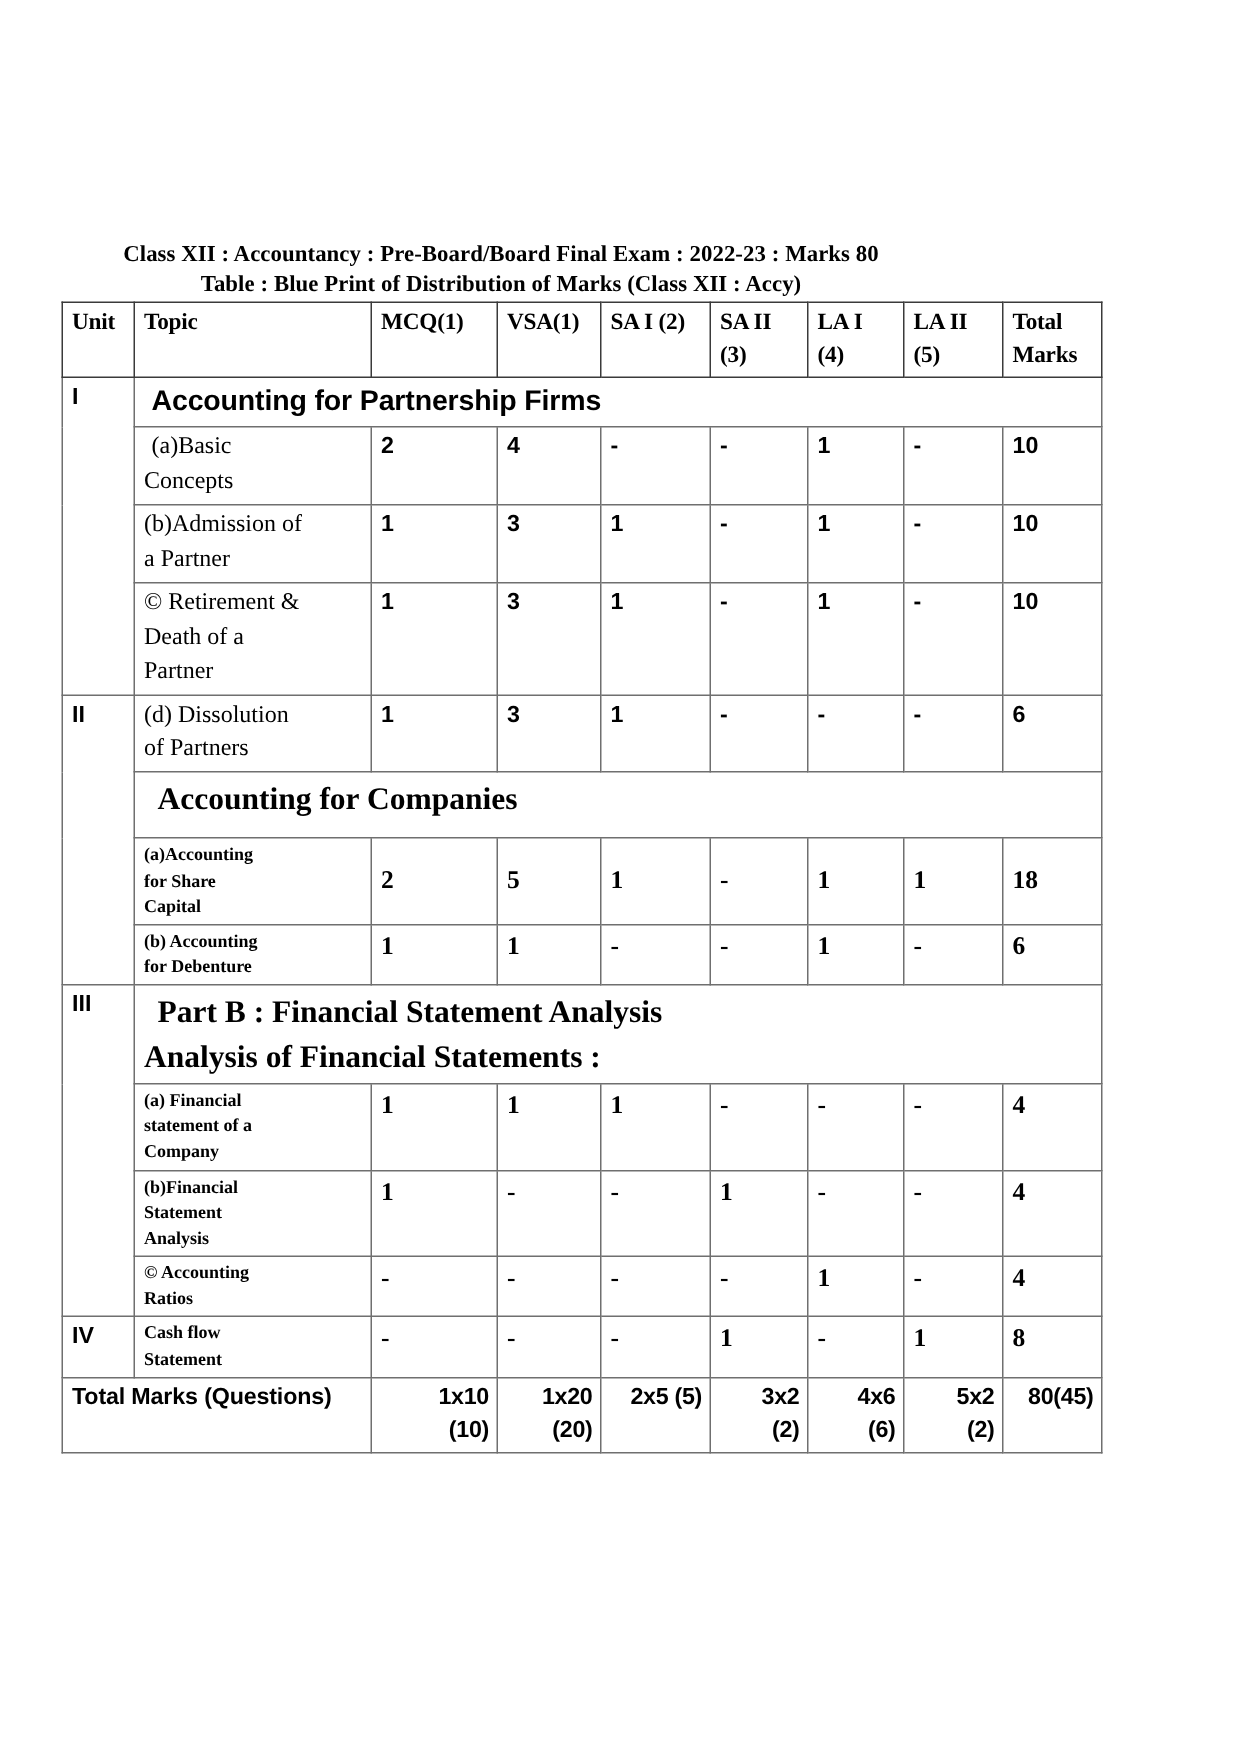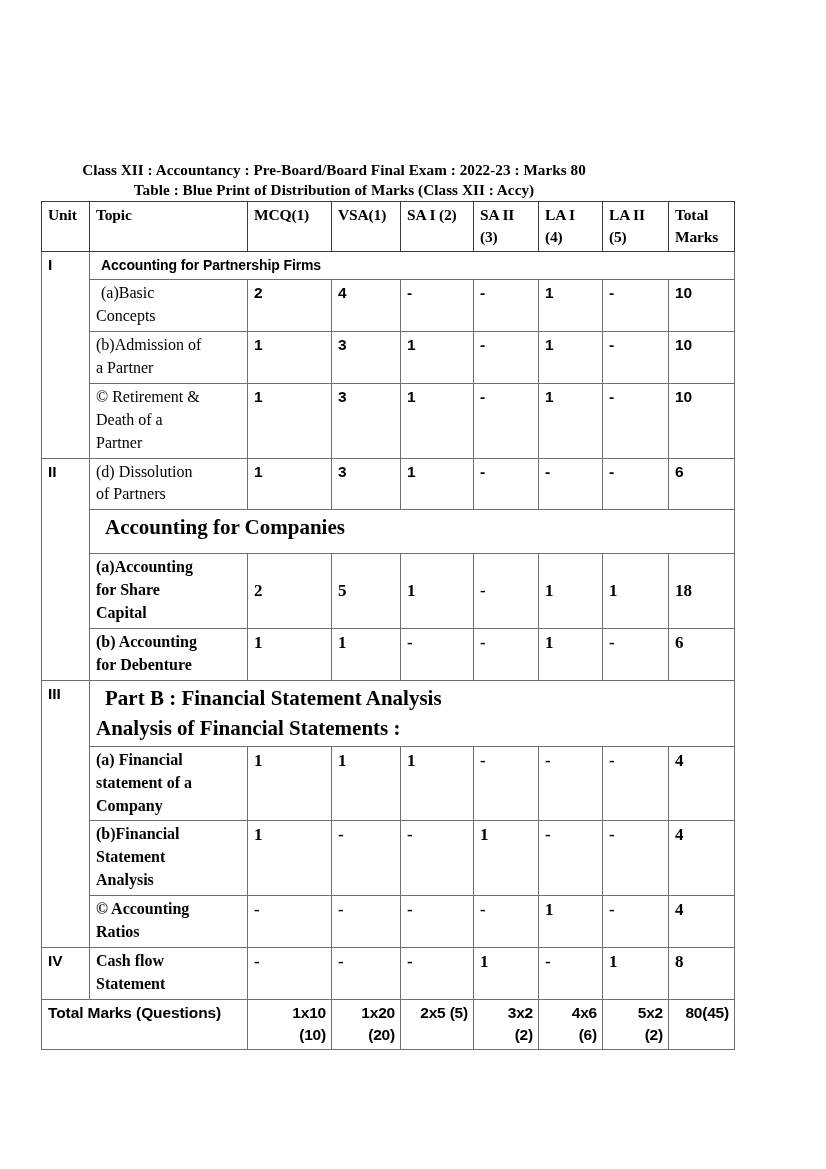--- a/index.html
+++ b/index.html
@@ -83,21 +83,21 @@
     letter-spacing: -0.1px;
   }
   .serif-n {
     font-family: "Liberation Serif", "DejaVu Serif", serif;
     font-weight: normal;
     font-size: 16px;
   }
   .serif-b {
     font-family: "Liberation Serif", "DejaVu Serif", serif;
     font-weight: bold;
-    font-size: 16px;
+    font-size: 12px;
   }
 
   
   td.head {
     font-family: Liberation Serif, serif;
     font-weight: bold;
     font-size: 14.5px;
     line-height: 1.42;
     padding-top: 4px;
     padding-bottom: 4px;
@@ -114,21 +114,21 @@
     text-align: left;
     padding-left: 6px;
   }
   td.unit-iv { vertical-align: top; padding-top: 3px; }
 
   
   td.section {
     padding-top: 4px;
     padding-bottom: 6px;
   }
-  td.section .sans-b { font-size: 14px; }
+  td.section .sans-b { font-size: 19px; }
   td.section .serif-b { font-size: 21px; }
   .indent-1 { padding-left: 5px; display: inline-block; }
   .indent-2 { padding-left: 9px; display: inline-block; }
 
   
   td.num {
     font-family: "Liberation Sans", "DejaVu Sans", sans-serif;
     font-weight: bold;
     font-size: 15px;
     text-align: left;

